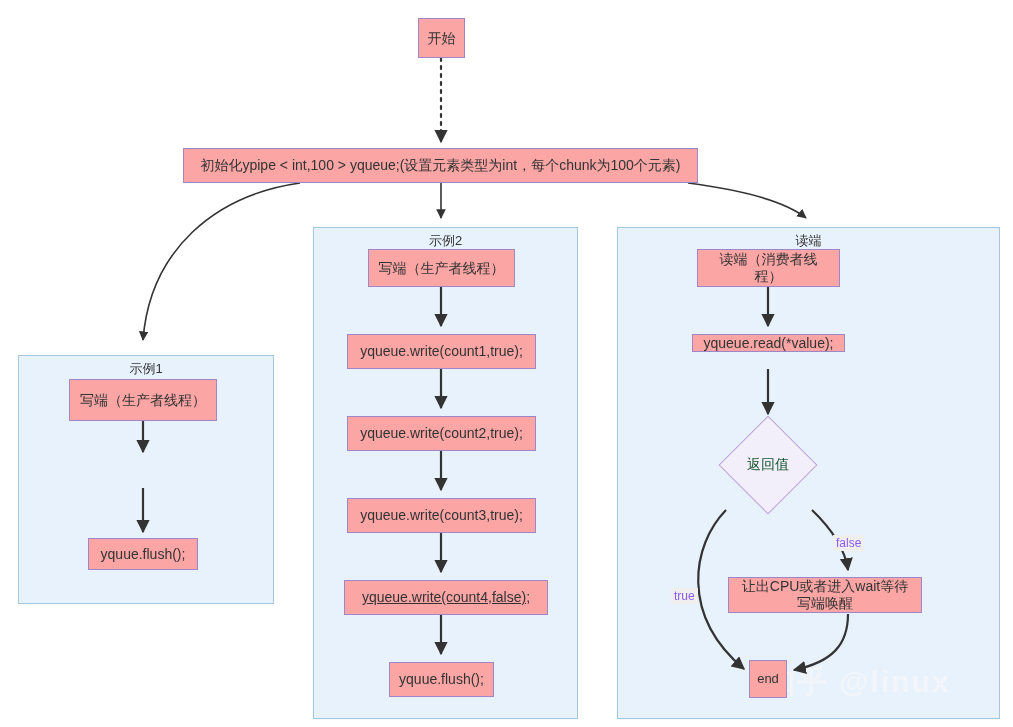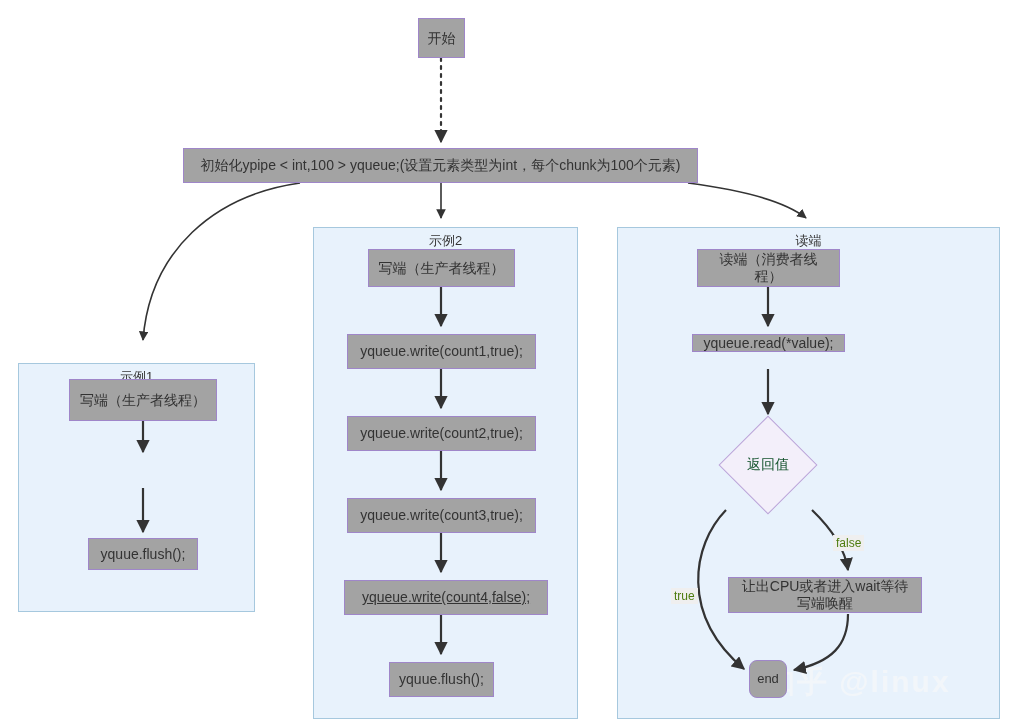--- a/index.html
+++ b/index.html
@@ -37,36 +37,36 @@
     right: 0;
     top: 5px;
     text-align: center;
     font-size: 13px;
     color: #333333;
     line-height: 16px;
   }
   .node {
     position: absolute;
     box-sizing: border-box;
-    background: #a3a3a3;
+    background: #fca5a5;
     border: 1px solid #9F86C9;
     display: flex;
     align-items: center;
     justify-content: center;
     text-align: center;
     color: #333333;
     font-size: 14px;
     line-height: 1.2;
     padding: 0 8px;
   }
   .node.start {
     font-size: 14px;
   }
   .node.rounded {
-    border-radius: 8px;
+    border-radius: 0;
   }
   .node.init {
     font-size: 14px;
     white-space: nowrap;
   }
   .diamond {
     position: absolute;
     box-sizing: border-box;
     background: #F3EFFA;
     border: 1px solid #B9A4D8;
@@ -77,42 +77,42 @@
     display: flex;
     align-items: center;
     justify-content: center;
     font-size: 14px;
     color: #14532d;
     text-align: center;
   }
   .edge-label {
     position: absolute;
     background: #EFEFEF;
-    color: #4d7c0f;
+    color: #8b5cf6;
     font-size: 12px;
     padding: 1px 3px;
     line-height: 14px;
     white-space: nowrap;
   }
   .watermark {
     position: absolute;
     font-size: 30px;
     color: #F2F6FA;
     font-weight: bold;
     letter-spacing: 2px;
     white-space: nowrap;
     user-select: none;
   }
 </style>
 </head>
 <body>
 
 <div id="canvas">
 
-  <div class="panel" style="left:18px; top:363px; width:237px; height:249px;padding-left:32px;">
+  <div class="panel" style="left:18px; top:355px; width:256px; height:249px;padding-left:32px;">
     <div class="panel-title">示例1</div>
   </div>
 
   <div class="panel" style="left:313px; top:227px; width:265px; height:492px;text-decoration:underline;">
     <div class="panel-title">示例2</div>
   </div>
 
   <div class="panel" style="left:617px; top:227px; width:383px; height:492px;">
     <div class="panel-title">读端</div>
   </div>

